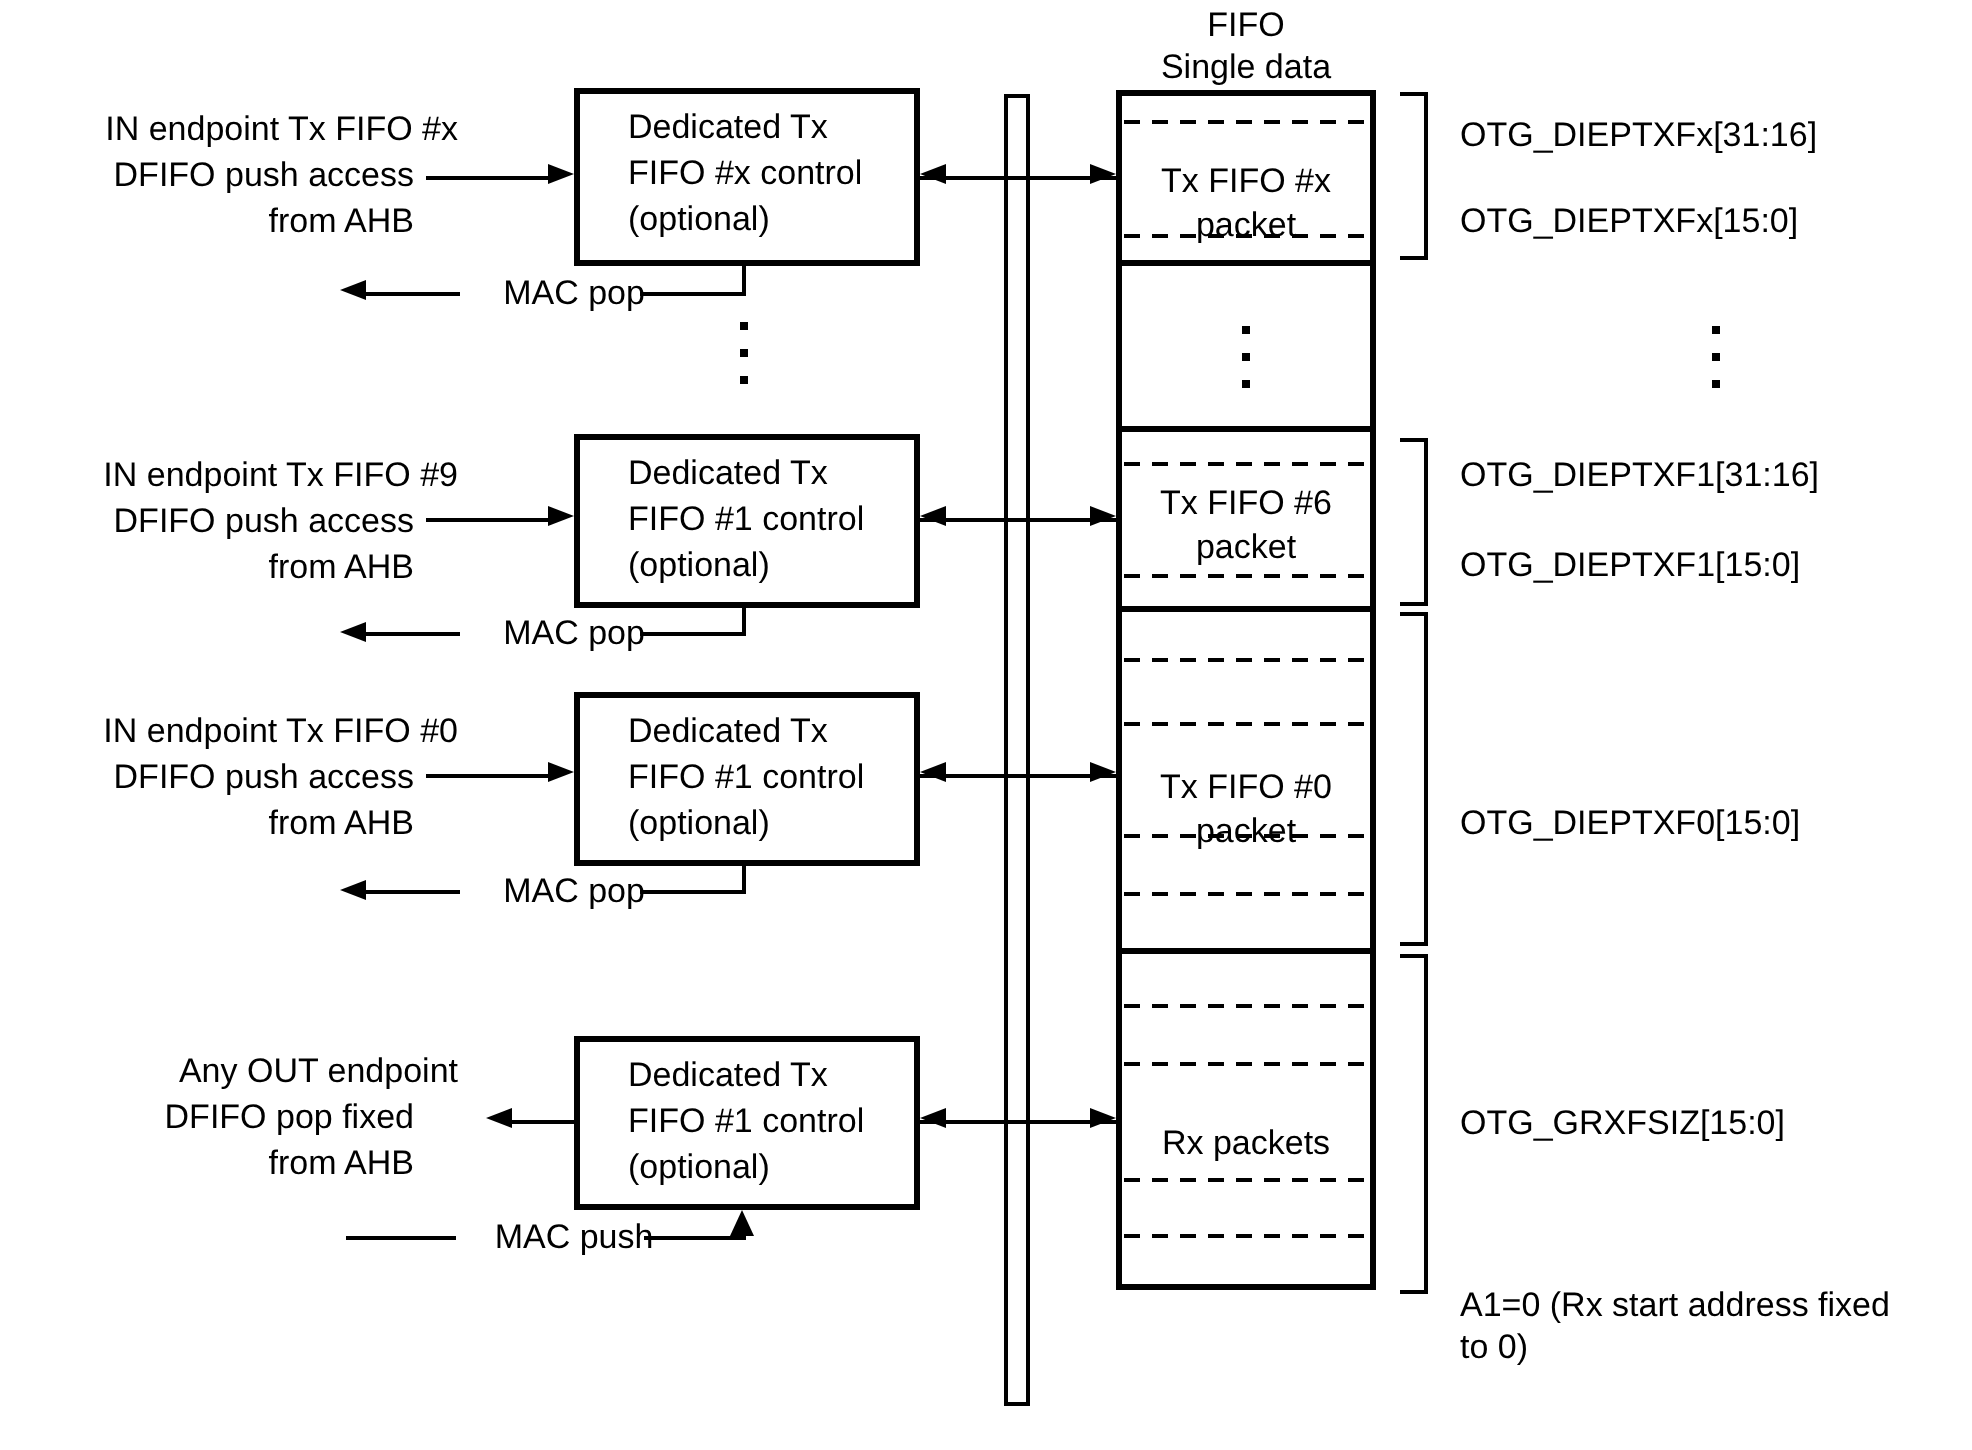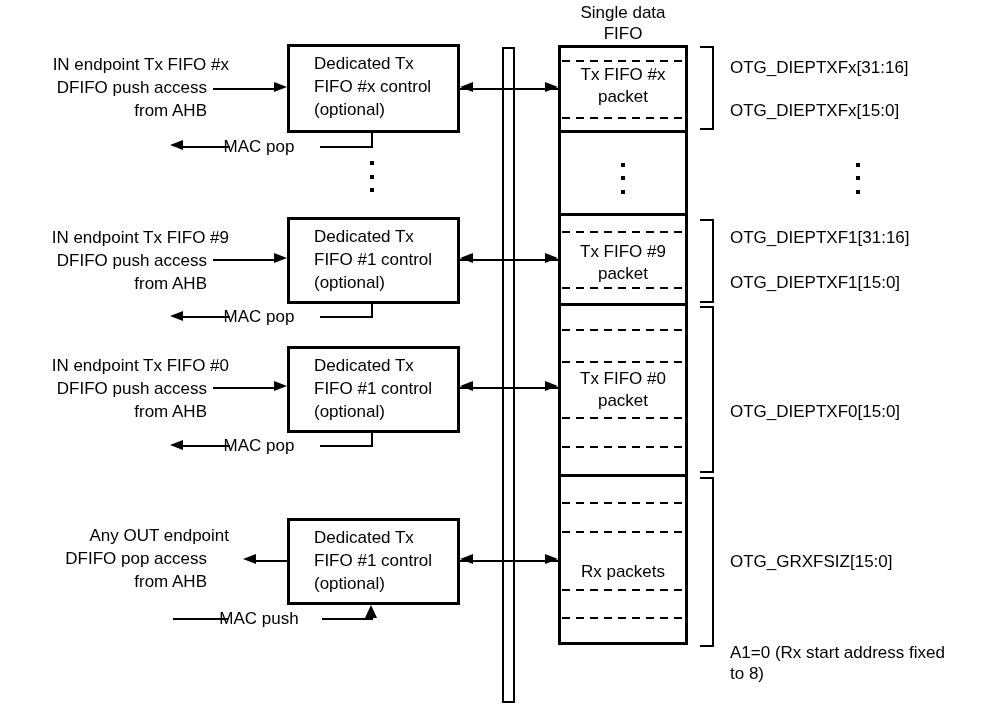--- a/index.html
+++ b/index.html
@@ -19,21 +19,21 @@
   .ah-u { border-left:6.5px solid transparent; border-right:6.5px solid transparent; border-bottom:13px solid var(--ink); }
   
   .ltext { position:absolute; left:0; width:207px; text-align:right; line-height:23px; }
   .ltext .over { display:block; margin-right:-22px; }
   .ltext span { display:block; }
   
   .cbox { position:absolute; left:287px; width:173px; border:3px solid var(--ink);
           background:var(--bg); padding:5px 0 0 24px; line-height:23px; }
   .cbox span { display:block; }
   
-  .mlabel { position:absolute; left:208px; width:102px; text-align:center; height:22px; line-height:22px; }
+  .mlabel { position:absolute; left:236px; width:102px; text-align:center; height:22px; line-height:22px; }
   
   .bus  { position:absolute; left:502px; top:47px; width:13px; height:656px;
           border:2px solid var(--ink); background:var(--bg); }
   .fifo { position:absolute; left:558px; top:45px; width:130px; height:600px;
           border:3px solid var(--ink); background:var(--bg); }
   .fsep { position:absolute; left:558px; width:130px; height:3px; background:var(--ink); }
   .fdash{ left:562px; width:122px; }
   .flabel { position:absolute; left:561px; width:124px; text-align:center; line-height:22px; }
   .flabel span { display:block; }
   
@@ -50,42 +50,42 @@
   .rlabel { position:absolute; left:730px; height:22px; line-height:22px; white-space:nowrap; }
   .note   { position:absolute; left:730px; line-height:21px; }
   .note span { display:block; }
 </style>
 </head>
 <body>
 
 <div class="canvas">
 
   <div class="ftitle">
+    <span>FIFO</span>
     <span>Single data</span>
-    <span>FIFO</span>
   </div>
 
   <div class="ltext" style="top:53px">
     <span class="over">IN endpoint Tx FIFO #x</span>
     <span>DFIFO push access</span>
     <span>from AHB</span>
   </div>
   <div class="ltext" style="top:226px">
     <span class="over">IN endpoint Tx FIFO #9</span>
     <span>DFIFO push access</span>
     <span>from AHB</span>
   </div>
   <div class="ltext" style="top:354px">
     <span class="over">IN endpoint Tx FIFO #0</span>
     <span>DFIFO push access</span>
     <span>from AHB</span>
   </div>
   <div class="ltext" style="top:524px">
     <span class="over">Any OUT endpoint</span>
-    <span>DFIFO pop access</span>
+    <span>DFIFO pop fixed</span>
     <span>from AHB</span>
   </div>
 
   <div class="hl" style="left:213px;top:88px;width:62px"></div>
   <div class="ah ah-r" style="left:274px;top:82px"></div>
   <div class="hl" style="left:213px;top:259px;width:62px"></div>
   <div class="ah ah-r" style="left:274px;top:253px"></div>
   <div class="hl" style="left:213px;top:387px;width:62px"></div>
   <div class="ah ah-r" style="left:274px;top:381px"></div>
 
@@ -164,29 +164,29 @@
   <div class="dash fdash" style="top:287px"></div>
   <div class="dash fdash" style="top:329px"></div>
   <div class="dash fdash" style="top:361px"></div>
   <div class="dash fdash" style="top:417px"></div>
   <div class="dash fdash" style="top:446px"></div>
   <div class="dash fdash" style="top:502px"></div>
   <div class="dash fdash" style="top:531px"></div>
   <div class="dash fdash" style="top:589px"></div>
   <div class="dash fdash" style="top:617px"></div>
 
-  <div class="flabel" style="top:64px">
+  <div class="flabel" style="top:80px">
     <span>Tx FIFO #x</span>
     <span>packet</span>
   </div>
   <div class="flabel" style="top:241px">
-    <span>Tx FIFO #9</span>
+    <span>Tx FIFO #6</span>
     <span>packet</span>
   </div>
-  <div class="flabel" style="top:368px">
+  <div class="flabel" style="top:383px">
     <span>Tx FIFO #0</span>
     <span>packet</span>
   </div>
   <div class="flabel" style="top:561px">
     <span>Rx packets</span>
   </div>
 
   <div class="vdots" style="left:370px;top:161px"></div>
   <div class="vdots" style="left:621px;top:163px"></div>
   <div class="vdots" style="left:856px;top:163px"></div>
@@ -198,16 +198,16 @@
 
   <div class="rlabel" style="top:57px">OTG_DIEPTXFx[31:16]</div>
   <div class="rlabel" style="top:100px">OTG_DIEPTXFx[15:0]</div>
   <div class="rlabel" style="top:227px">OTG_DIEPTXF1[31:16]</div>
   <div class="rlabel" style="top:272px">OTG_DIEPTXF1[15:0]</div>
   <div class="rlabel" style="top:401px">OTG_DIEPTXF0[15:0]</div>
   <div class="rlabel" style="top:551px">OTG_GRXFSIZ[15:0]</div>
 
   <div class="note" style="top:642px">
     <span>A1=0 (Rx start address fixed</span>
-    <span>to 8)</span>
+    <span>to 0)</span>
   </div>
 
 </div>
 
 </body></html>

